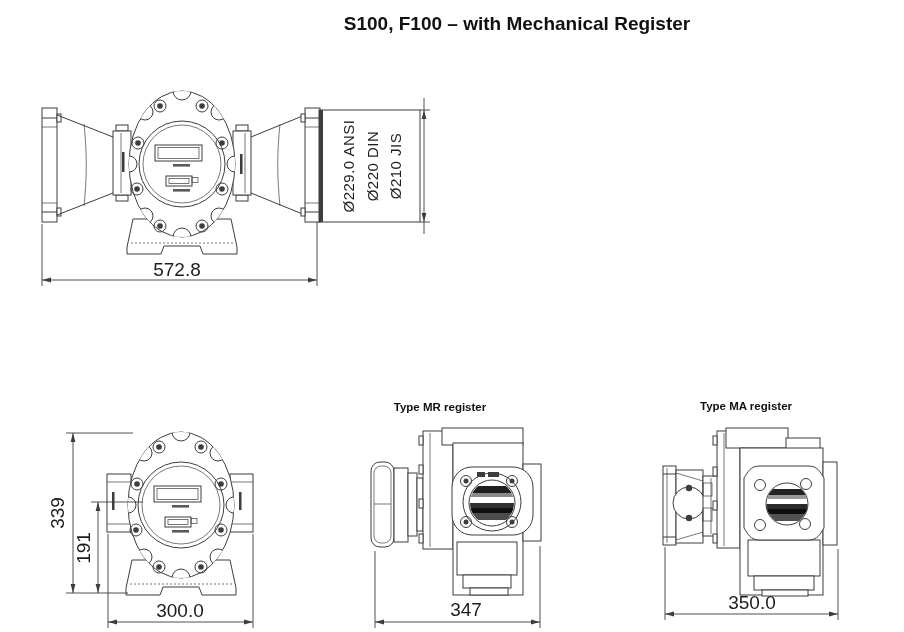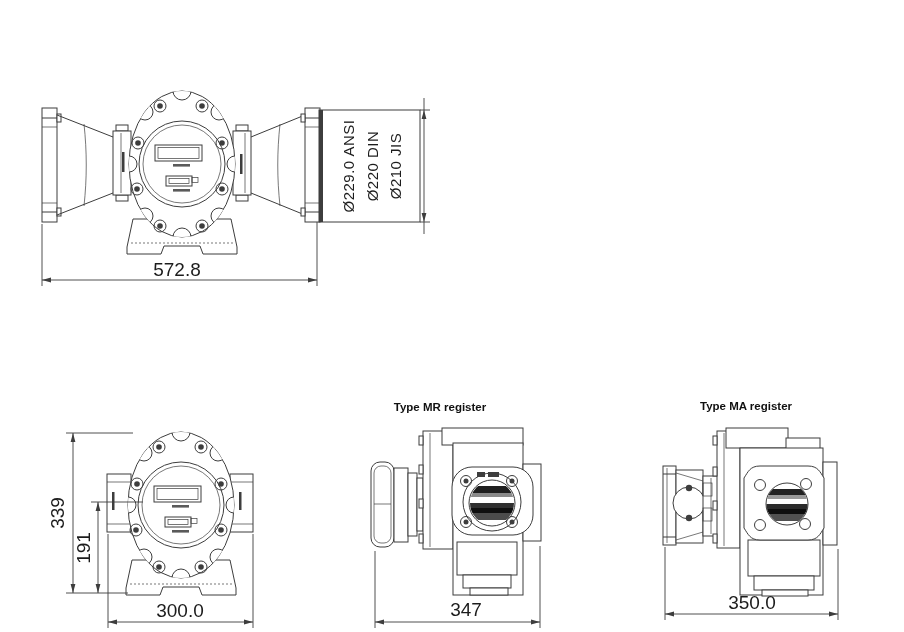--- a/index.html
+++ b/index.html
@@ -15,20 +15,21 @@
   .dim { fill:none; stroke:var(--line,#3d3d3d); stroke-width:0.9; }
   .dot { stroke-dasharray:2 2; stroke-width:0.7; }
   .dtxt { font-family:"Liberation Sans",sans-serif; font-size:19px; fill:#1c1c1c; text-anchor:middle; }
   .rtxt { font-family:"Liberation Sans",sans-serif; font-size:15px; fill:#1c1c1c; text-anchor:middle; letter-spacing:0.5px; }
   .lbl  { font-family:"Liberation Sans",sans-serif; font-size:11.5px; font-weight:bold; fill:#111; text-anchor:middle; }
 </style>
 </head>
 <body>
 
 <div class="page">
+  <div class="title">S100, F100 – with Mechanical Register</div>
 
   <svg width="904" height="632" viewBox="0 0 904 632">
     <defs>
       <clipPath id="ovc">
           <ellipse cx="0" cy="0" rx="53" ry="73"></ellipse>
         </clipPath>
       <clipPath id="mrbore">
           <circle cx="492" cy="503" r="22"></circle>
         </clipPath>
       <clipPath id="mabore">

